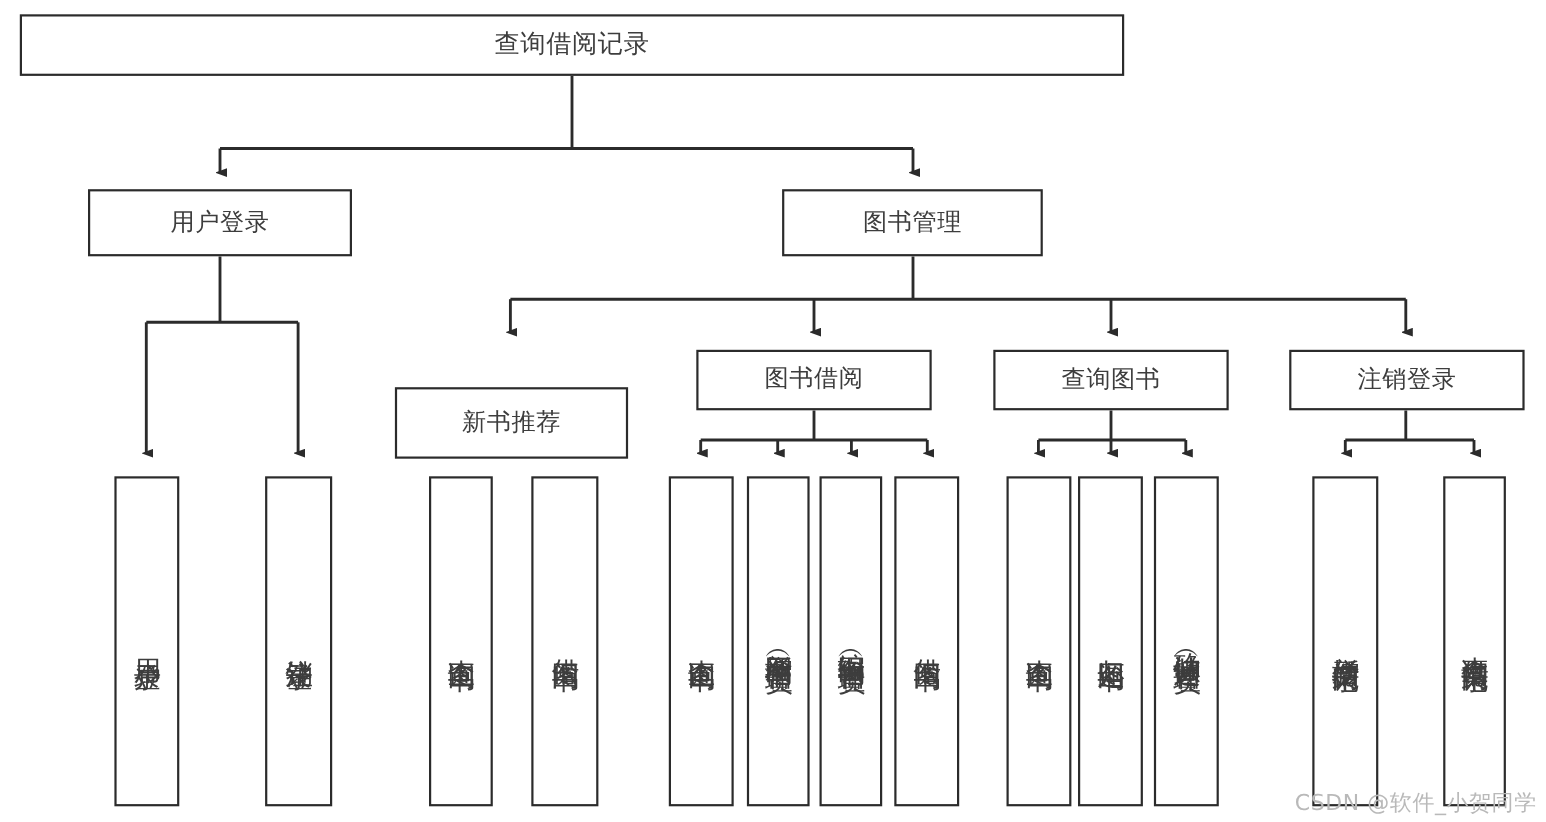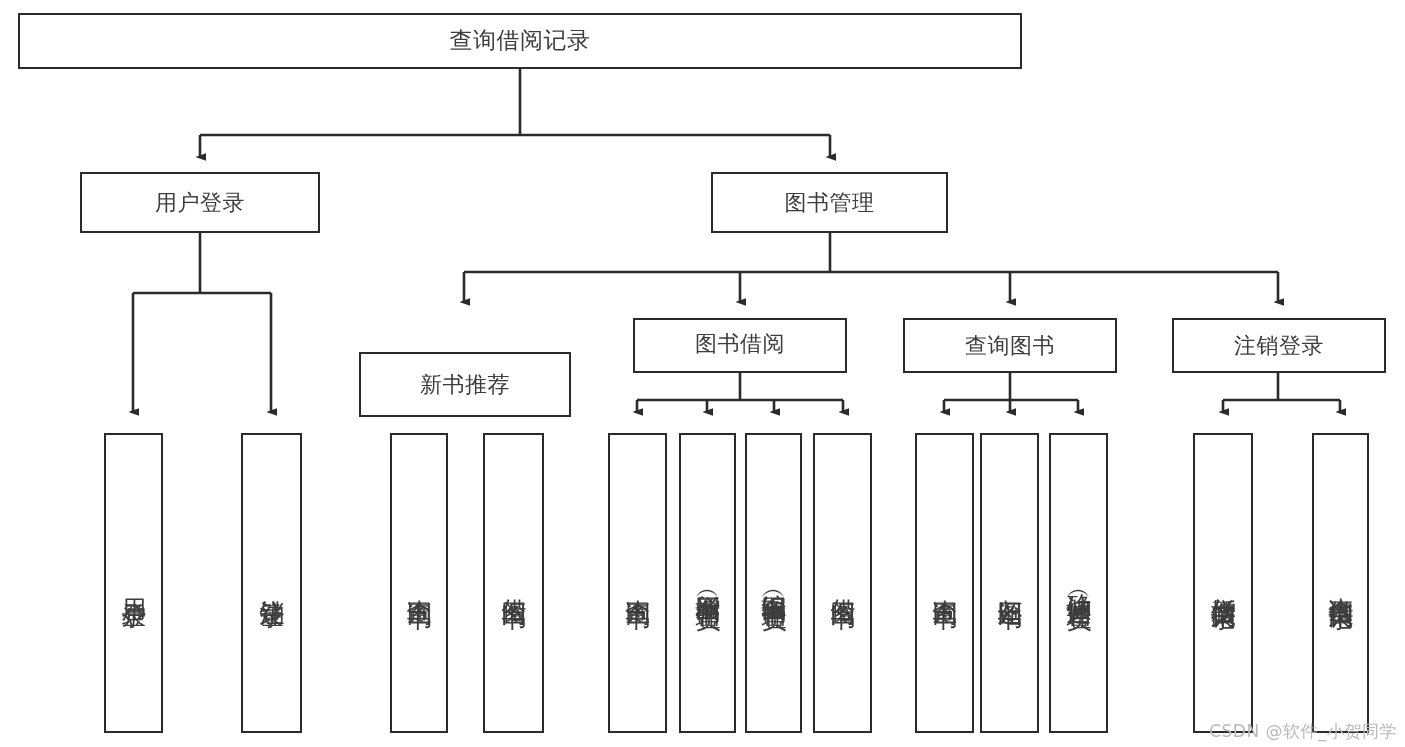--- a/index.html
+++ b/index.html
@@ -55,21 +55,21 @@
     font-size: 25px;
     line-height: 1.12;
     letter-spacing: 2px;
     max-height: 100%;
   }
   .node.root .label { font-size: 23px; }
   .watermark {
     position: absolute;
     right: 8px;
     bottom: 4px;
-    font-size: 17px;
+    font-size: 20px;
     color: #b9b9b9;
     letter-spacing: 0.5px;
     white-space: nowrap;
     font-family: "DejaVu Sans", "Liberation Sans", sans-serif;
   }
 </style>
 </head>
 <body>
 
 <div id="canvas">

